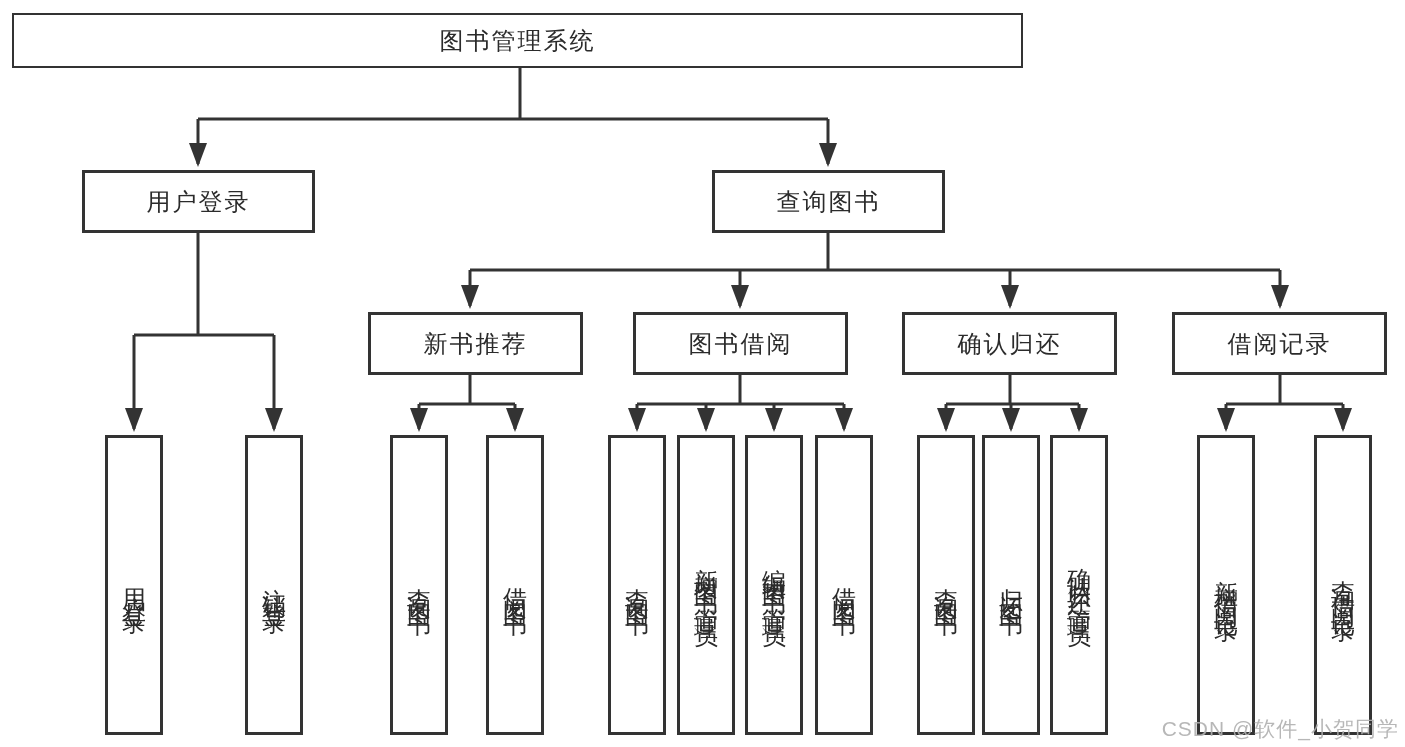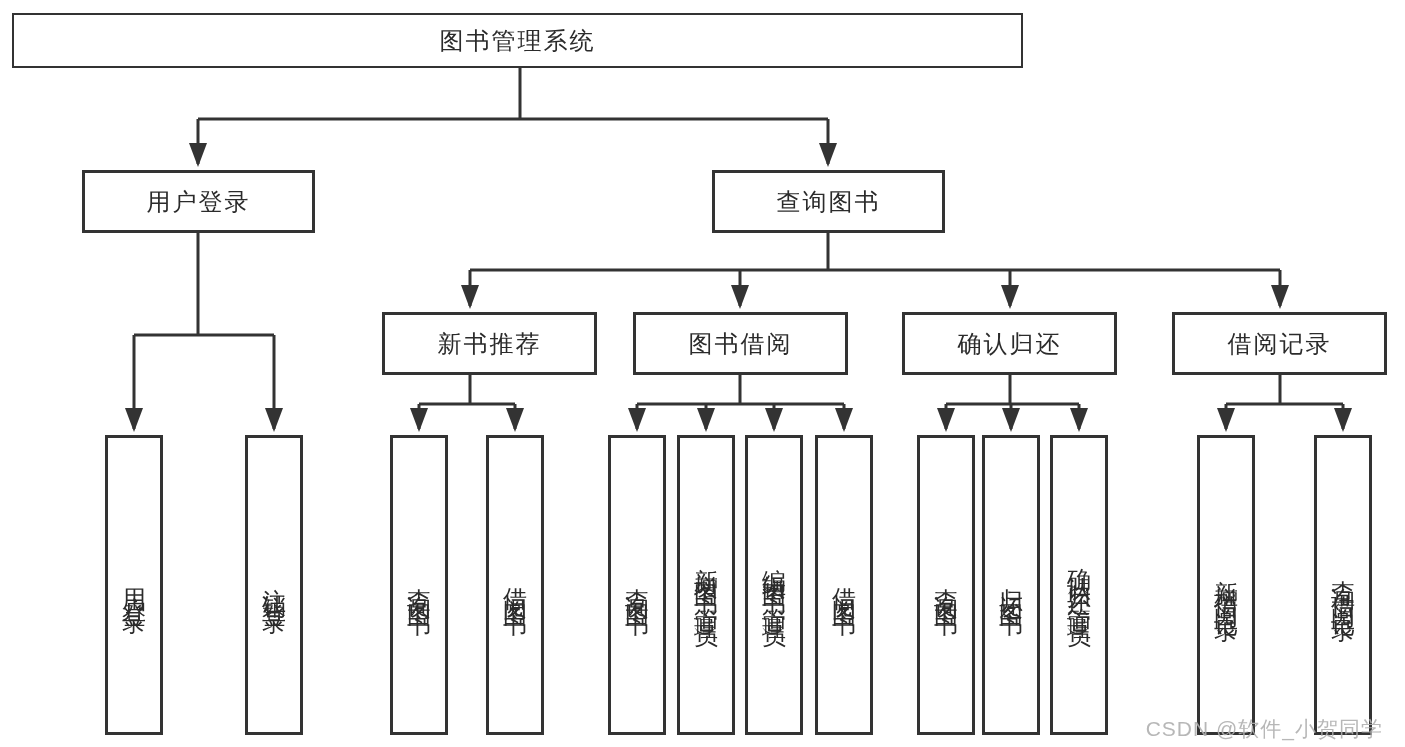--- a/index.html
+++ b/index.html
@@ -23,41 +23,41 @@
     color:#2b2b2b;
     font-size:24px;
     letter-spacing:2px;
     z-index:2;
   }
   .node.root{left:12px;top:13px;width:1011px;height:55px;border-width:2px;}
   .node.lvl2{top:170px;width:233px;height:63px;}
   .node.lvl2.a{left:82px;}
   .node.lvl2.b{left:712px;}
   .node.lvl3{top:312px;width:215px;height:63px;}
-  .node.lvl3.c1{left:382px;}
+  .node.lvl3.c1{left:368px;}
   .node.lvl3.c2{left:633px;justify-content:center;}
   .node.lvl3.c3{left:902px;}
   .node.lvl3.c4{left:1172px;}
   .node.leaf{top:435px;width:58px;height:300px;}
   .leaf .vtext{
     writing-mode:vertical-rl;
     text-orientation:mixed;
     letter-spacing:8px;
     line-height:1;
     font-size:24px;
     white-space:nowrap;
   }
   .l1{left:105px;} .l2{left:245px;}
   .l3{left:390px;} .l4{left:486px;}
   .l5{left:608px;} .l6{left:677px;} .l7{left:745px;} .l8{left:815px;}
   .l9{left:917px;} .l10{left:982px;} .l11{left:1050px;}
   .l12{left:1197px;} .l13{left:1314px;}
   .watermark{
     position:absolute;
-    right:22px;bottom:4px;
+    right:6px;bottom:4px;
     font-size:21px;
     color:rgba(175,175,175,0.9);
     letter-spacing:1px;
     z-index:3;
   }
 </style>
 </head>
 <body>
 
 <div class="canvas">

